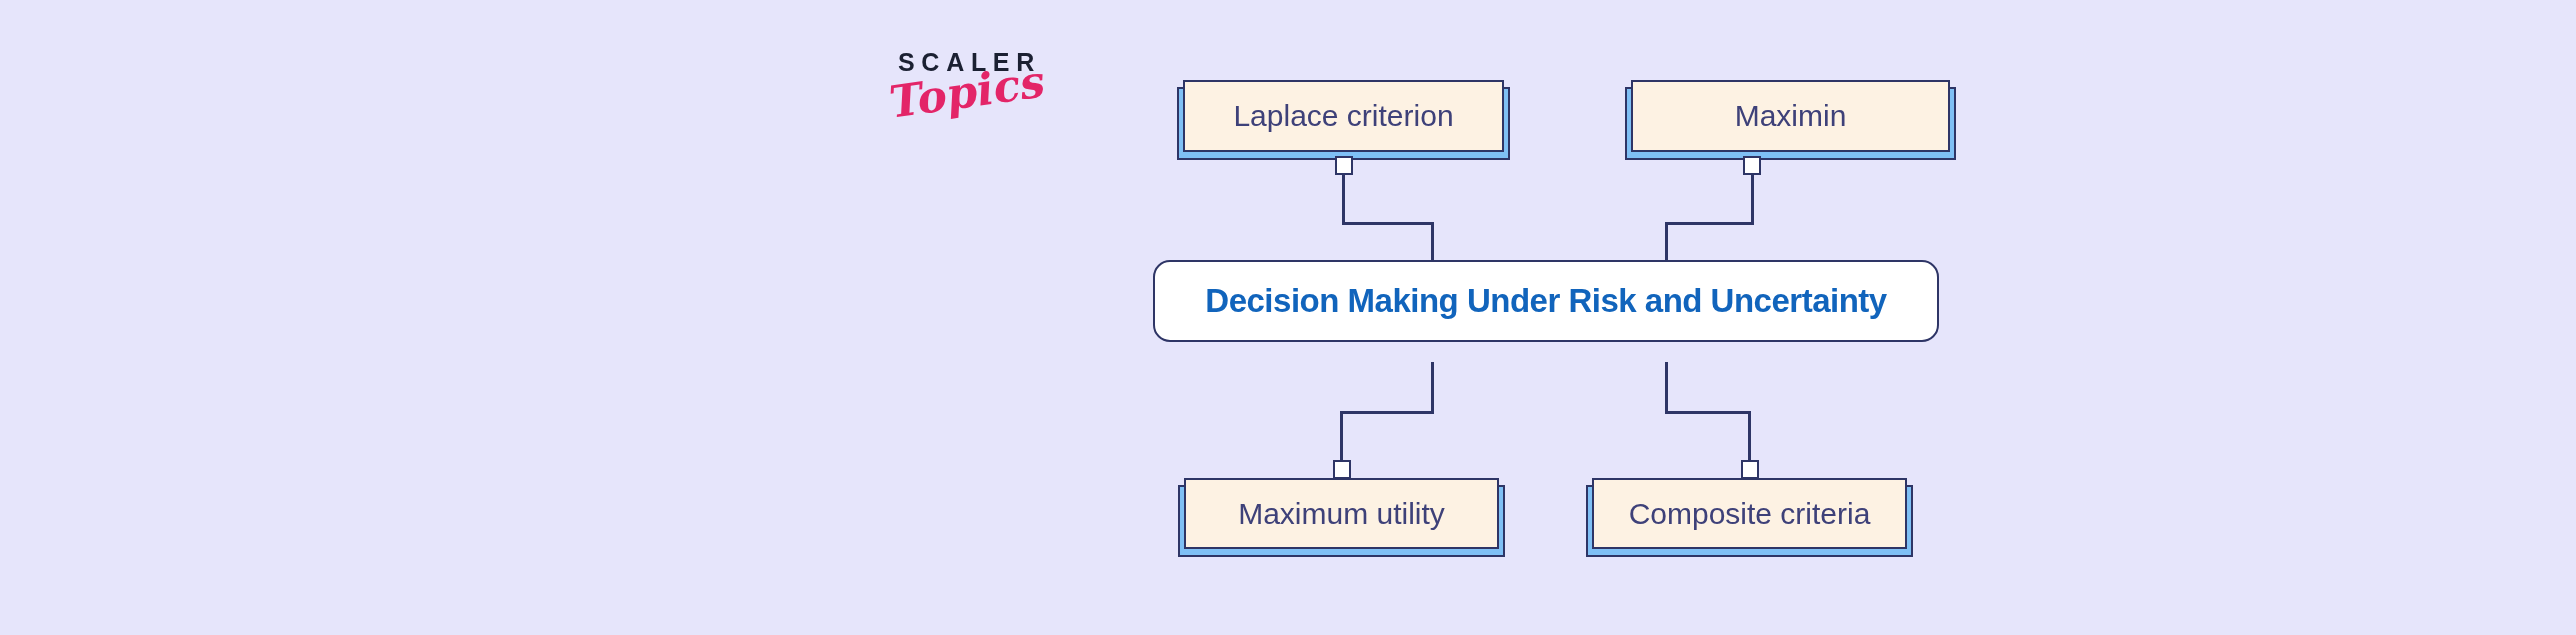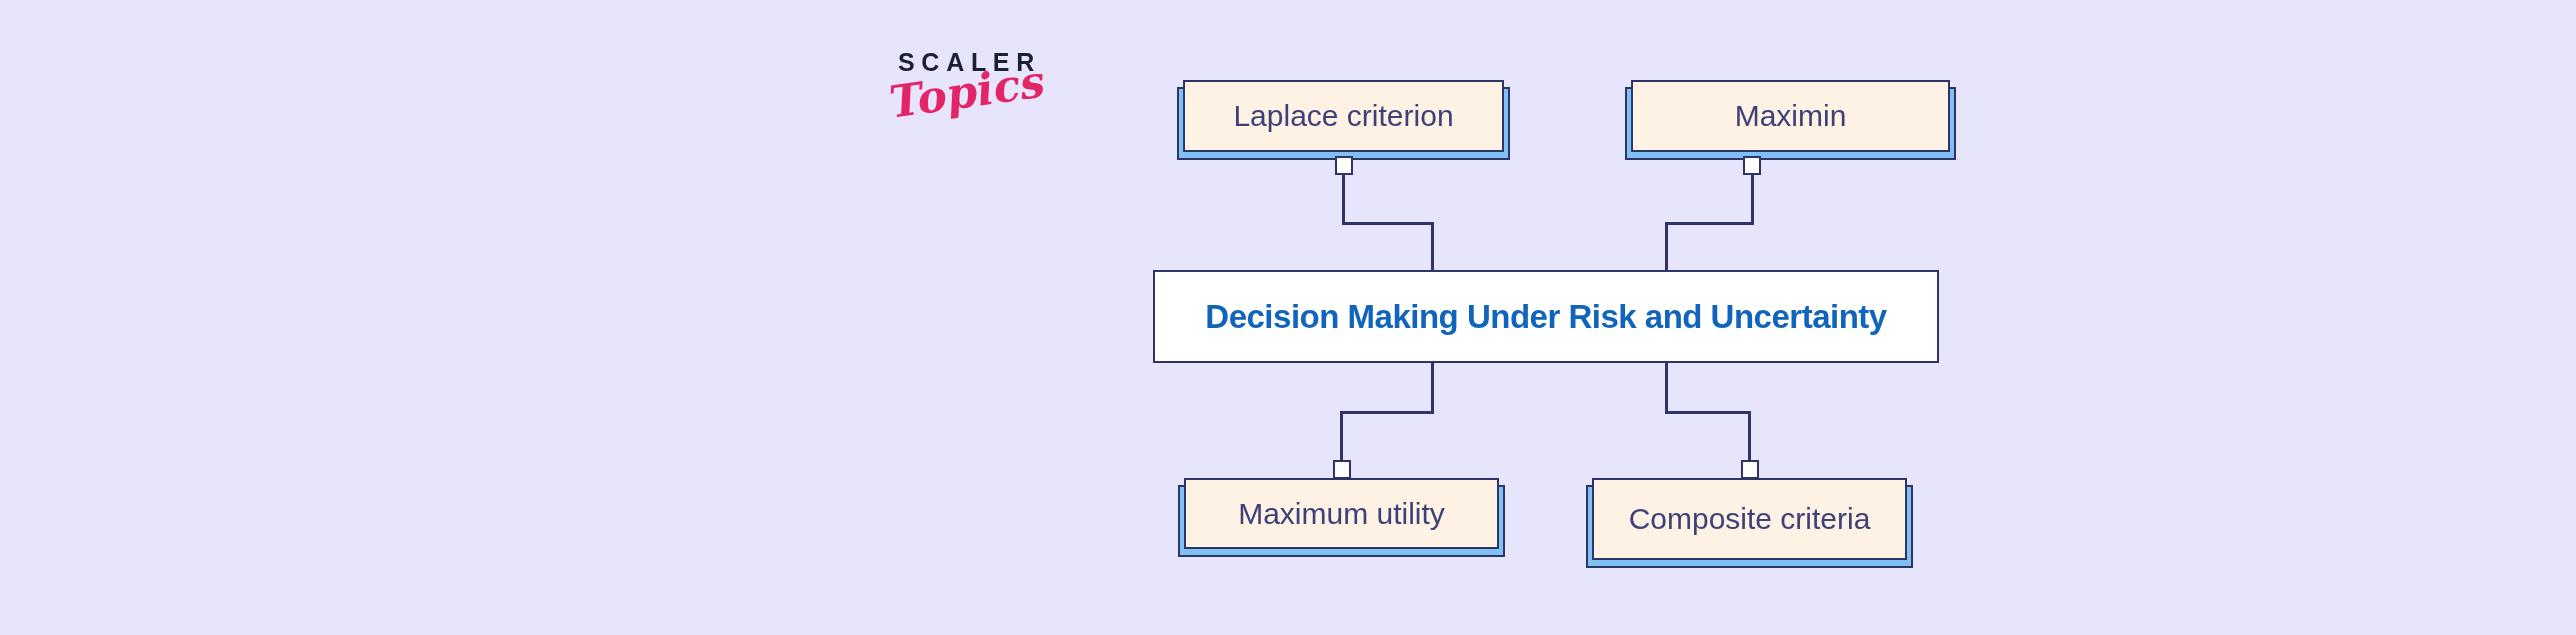--- a/index.html
+++ b/index.html
@@ -33,46 +33,46 @@
   .logo-script{
     position:absolute;left:-8.2px;top:27px;
     font-family:"DejaVu Serif", serif;font-style:italic;font-weight:bold;
     font-size:44px;line-height:1.2;
     color:var(--logo-script-color);
     transform:rotate(-8deg);transform-origin:left center;
     white-space:nowrap;
   }
 
   
-  .node{position:absolute;}
+  .node{position:absolute;border-radius:17px;}
   .node .shadow{
     position:absolute;left:-5.7px;right:-5.7px;top:6.7px;bottom:-7.7px;
     background:var(--node-shadow-blue);
     border:2.6px solid var(--border-navy);
     z-index:1;
   }
   .node .face{
     position:absolute;left:0;right:0;top:0;bottom:0;
     background:var(--node-fill-cream);
     border:2.6px solid var(--border-navy);
     display:flex;align-items:center;justify-content:center;
     z-index:2;
   }
   .node .face span{
     font-size:30px;color:var(--node-label-color);
     white-space:nowrap;
   }
   .node-laplace  {left:1183px;top:80px;width:321px;height:72px;}
   .node-maximin  {left:1592px;top:80px;width:319px;height:72px;margin-left:39px;}
   .node-maxutil  {left:1184px;top:478px;width:315px;height:71px;}
-  .node-composite{left:1592px;top:478px;width:315px;height:82px;}
+  .node-composite{left:1592px;top:478px;width:315px;height:71px;}
 
   
   .node-root{
-    left:1153px;top:270px;width:786px;height:93px;
+    left:1153px;top:260px;width:786px;height:82px;
     background:var(--root-fill);
     border:2.6px solid var(--border-navy);
     display:flex;align-items:center;justify-content:center;
     z-index:2;
     text-align:center;
   }
   .node-root span{
     font-size:33px;font-weight:bold;color:var(--root-text-color);
     letter-spacing:-0.5px;white-space:nowrap;
   }

